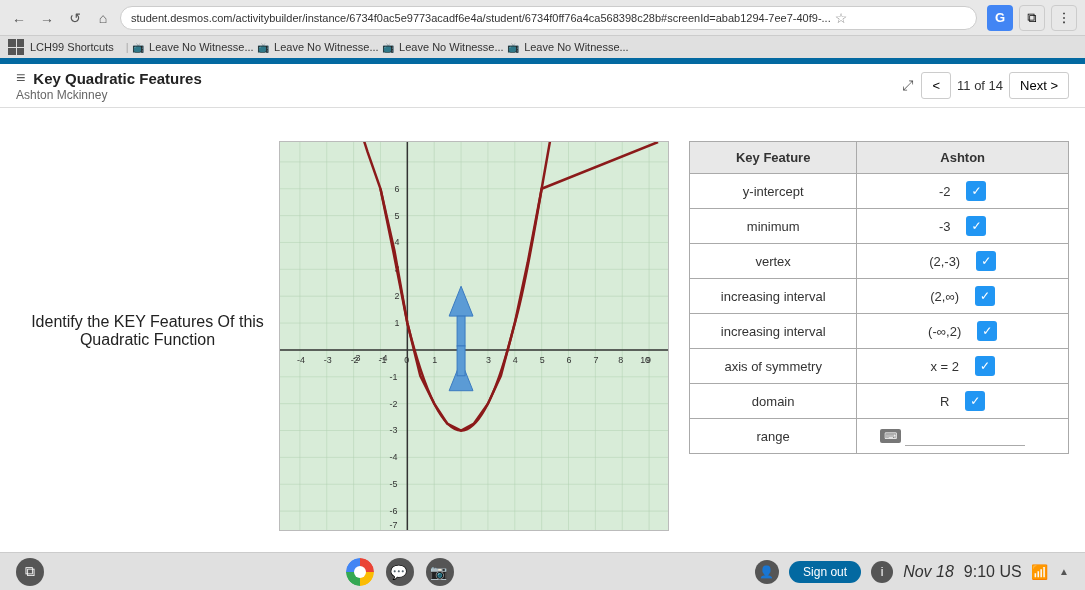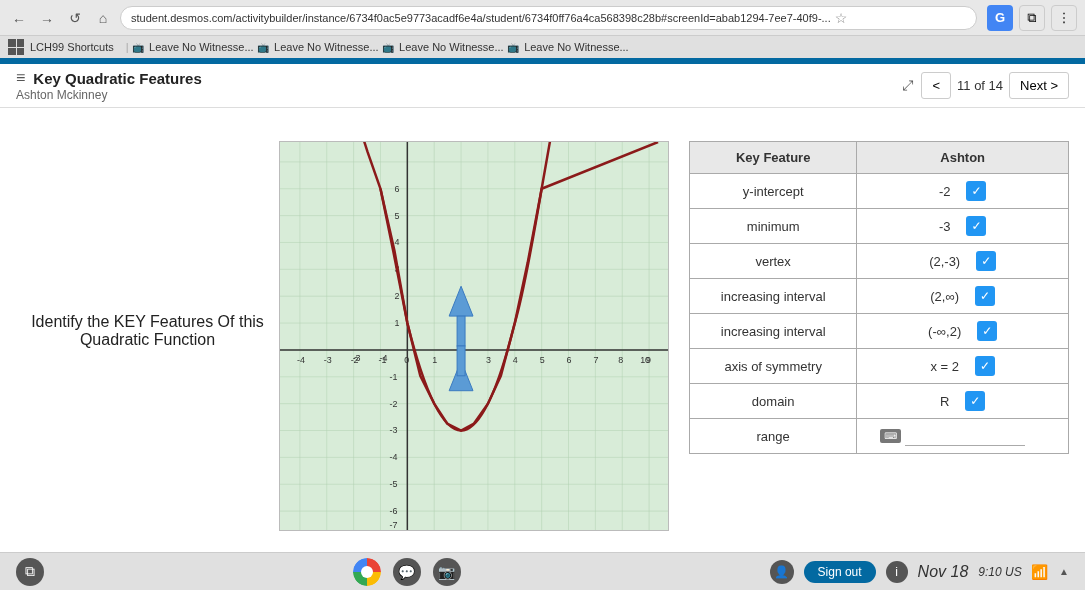--- a/index.html
+++ b/index.html
@@ -245,21 +245,21 @@
       width: 22px; height: 22px;
       border-radius: 50%;
       background: #555;
       color: white;
       border: none;
       font-size: 12px;
       display: flex; align-items: center; justify-content: center;
       cursor: pointer;
     }
     .taskbar-date { font-size: 16px; color: #333; font-style: italic; }
-    .taskbar-time { font-size: 12px; color: #333; font-style: italic; }
+    .taskbar-time { font-size: 16px; color: #333; }
     .wifi-icon { font-size: 14px; color: #333; }
     .taskbar-chevron { font-size: 10px; color: #555; }
 
     
     .graph-grid-line { stroke: #b0d0b0; stroke-width: 0.5; }
     .graph-axis { stroke: #333; stroke-width: 1.5; }
     .graph-curve { stroke: #8b1a1a; stroke-width: 2.5; fill: none; }
     .axis-label { font-size: 9px; fill: #333; }
   </style>
 </head>

